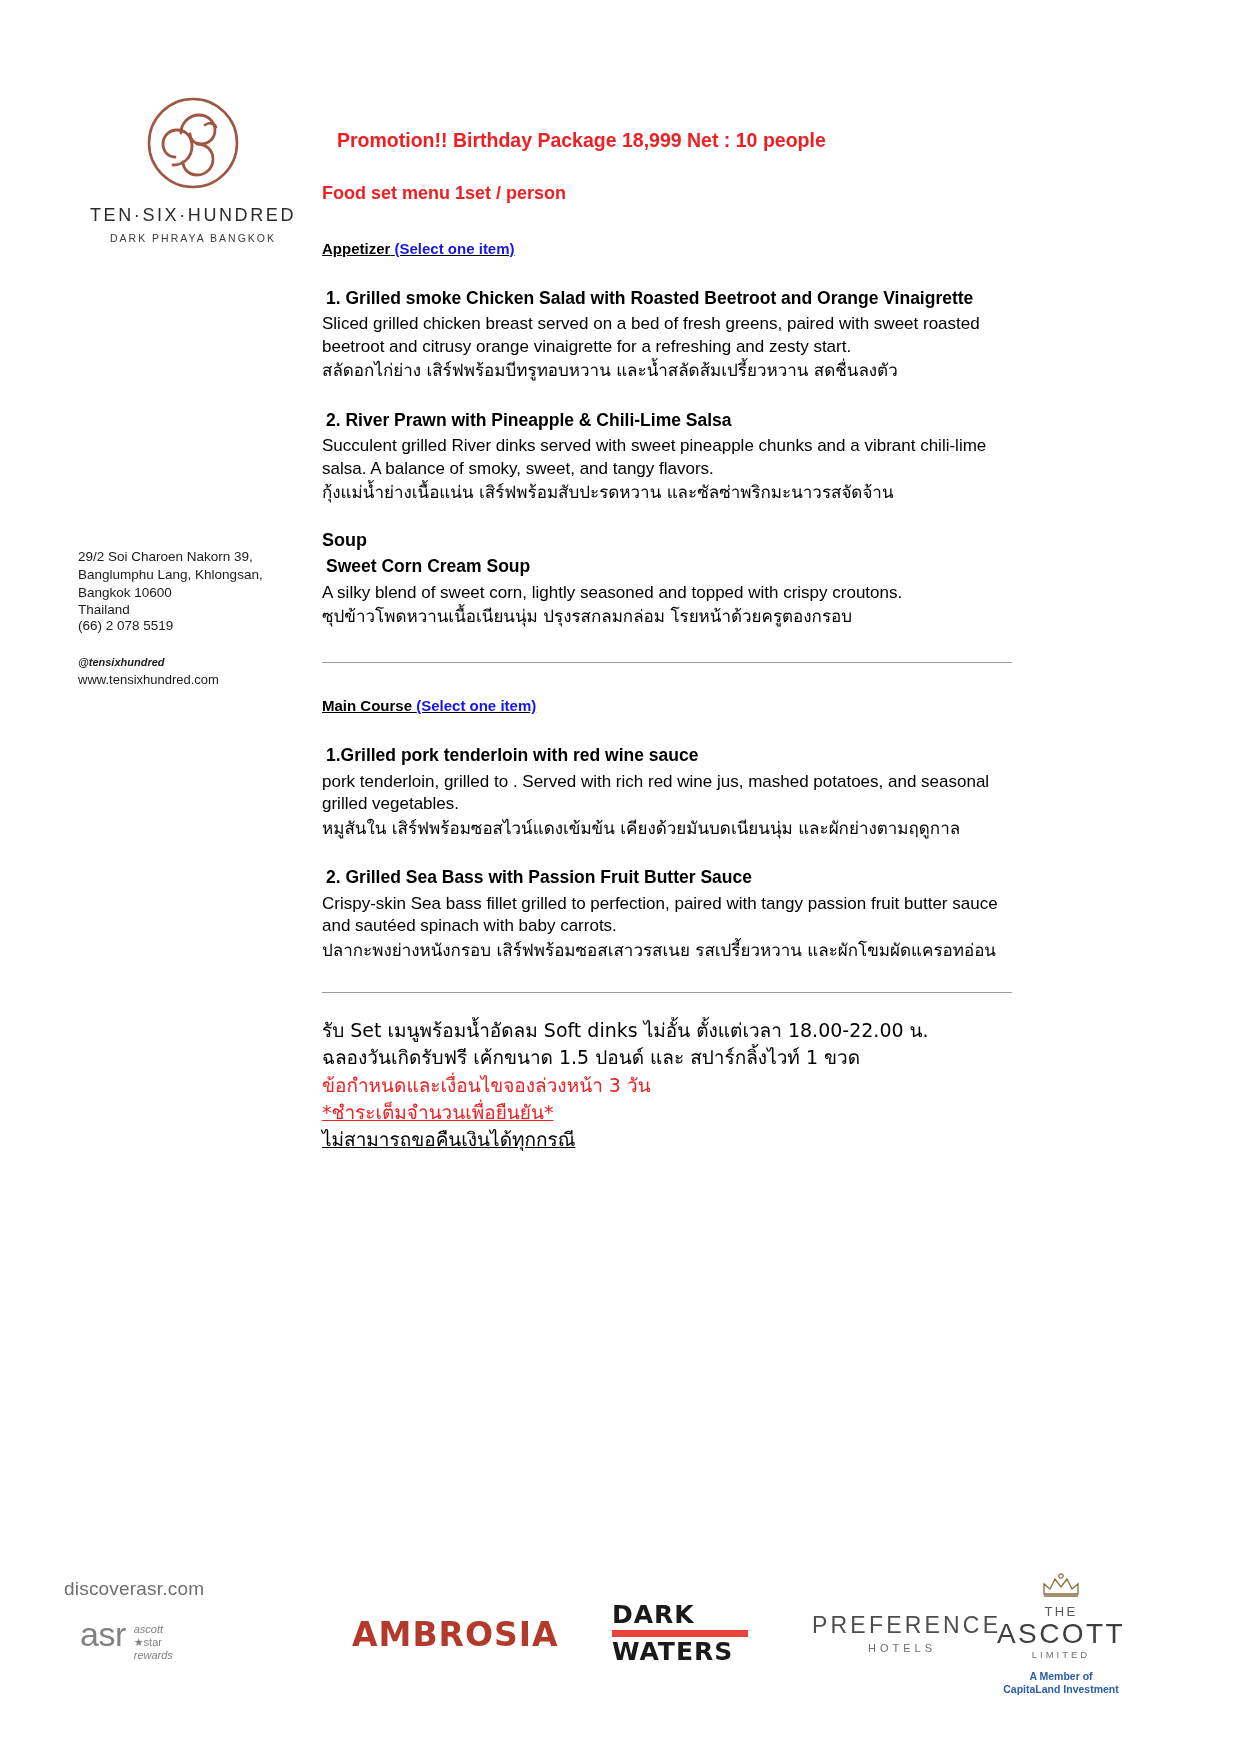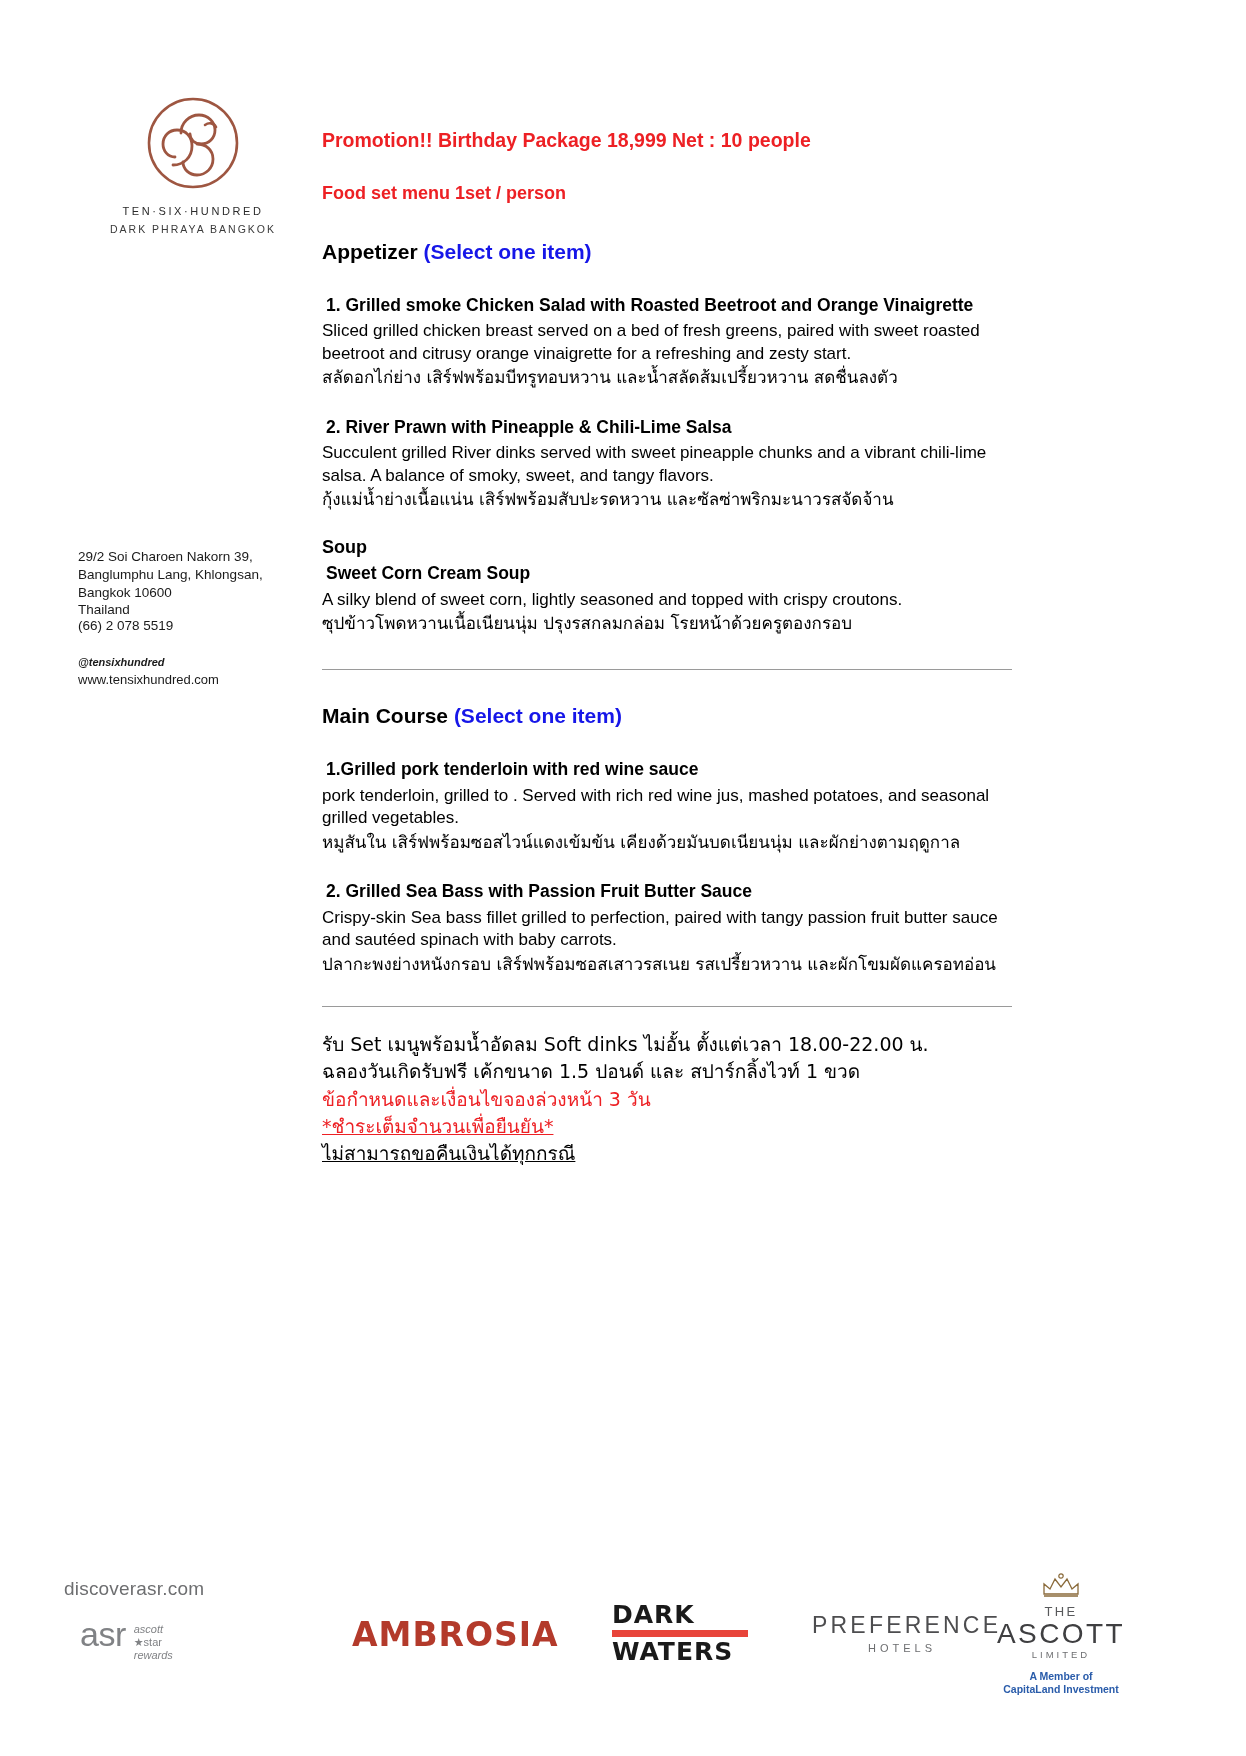--- a/index.html
+++ b/index.html
@@ -33,21 +33,21 @@
   }
   .logo-mark {
     width: 96px;
     height: 96px;
     margin: 0 auto 14px auto;
     position: relative;
   }
   .logo-mark svg { display: block; }
   .logo-word {
     font-family: "Liberation Sans", sans-serif;
-    font-size: 11px;
+    font-size: 18px;
     letter-spacing: 2.6px;
     color: #2b2b2b;
     white-space: nowrap;
     font-weight: 400;
   }
   .logo-sub {
     font-family: "Liberation Sans", sans-serif;
     font-size: 10.5px;
     letter-spacing: 2.0px;
     color: #3a3a3a;
@@ -92,34 +92,35 @@
     position: absolute;
     left: 322px;
     top: 128px;
     width: 690px;
   }
   .h-promo {
     color: #ed2024;
     font-weight: bold;
     font-size: 19.5px;
     line-height: 1.25;
-    margin: 0 0 30px 0;
+    margin: 0 0 30px 15px;
   }
   .h-food {
     color: #ed2024;
     font-weight: bold;
     font-size: 18px;
     line-height: 1.25;
     margin: 0 0 35px 0;
   }
   .section-head {
     font-weight: bold;
-    font-size: 21px;
+    font-size: 15px;
     color: #000;
     margin: 0 0 30px 0;
+    text-decoration: underline;
   }
   .select-note {
     color: #1616e8;
     font-weight: bold;
   }
   .dish { margin: 0 0 26px 0; }
   .dish-title {
     font-weight: bold;
     font-size: 17.5px;
     line-height: 1.28;

